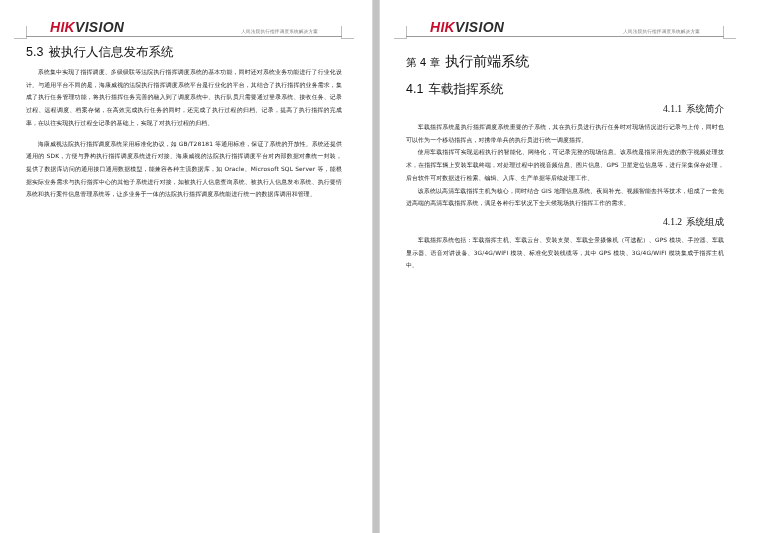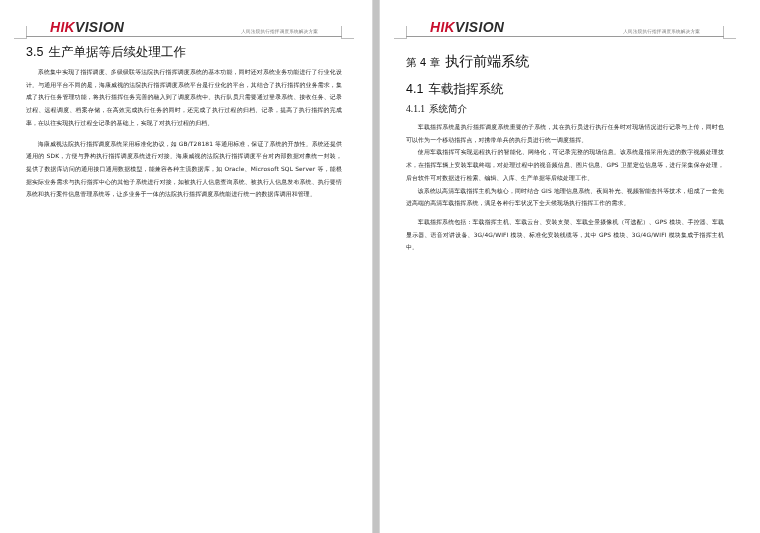--- a/index.html
+++ b/index.html
@@ -50,21 +50,21 @@
     font-size: 12.5px; margin: 0 0 6px 0; color: #111; line-height: 16px;
   }
   h2 .num { margin-right: 5px; }
   h1 {
     font-weight: normal; font-size: 14px; text-align: left;
     margin: 0 0 10px 0; line-height: 18px; color: #111;
   }
   h1 .chap { font-size: 10.5px; margin-right: 5px; }
   h3 {
     font-family: "Liberation Serif", serif; font-weight: normal;
-    font-size: 9.5px; margin: 0 0 5px 0; line-height: 13px; color: #111;
+    font-size: 9.5px; margin: 0 0 5px 0; line-height: 13px; color: #111; text-align: right;
   }
   h3 .num { margin-right: 4px; }
   p {
     font-size: 5.9px; line-height: 12.7px; margin: 0 0 0 0;
     text-indent: 2em; text-align: justify; color: #222;
     letter-spacing: 0.15px;
   }
   .gap { height: 8px; }
 
   .footer {
@@ -85,21 +85,21 @@
 
   <div class="header">
     <div class="logo">
       <span class="hik">HIK</span><span class="vis">VISION</span>
     </div>
     <div class="header-title">人民法院执行指挥调度系统解决方案</div>
   </div>
 
   <div class="content">
     <h2>
-      <span class="num">3.5</span><span>生产单据等后续处理工作</span>
+      <span class="num">5.3</span><span>被执行人信息发布系统</span>
     </h2>
     <p>系统集中实现了指挥调度、多级级联等法院执行指挥调度系统的基本功能，同时还对系统业务功能进行了行业化设计。与通用平台不同的是，海康威视的法院执行指挥调度系统平台是行业化的平台，其结合了执行指挥的业务需求，集成了执行任务管理功能，将执行指挥任务完善的融入到了调度系统中。执行队员只需要通过登录系统、接收任务、记录过程、远程调度、档案存储，在高效完成执行任务的同时，还完成了执行过程的归档、记录，提高了执行指挥的完成率，在以往实现执行过程全记录的基础上，实现了对执行过程的归档。</p>
     <div class="gap"></div>
     <p>海康威视法院执行指挥调度系统采用标准化协议，如 GB/T28181 等通用标准，保证了系统的开放性。系统还提供通用的 SDK，方便与异构执行指挥调度系统进行对接。海康威视的法院执行指挥调度平台对内部数据对象统一封装，提供了数据库访问的通用接口通用数据模型，能兼容各种主流数据库，如 Oracle、Microsoft SQL Server 等，能根据实际业务需求与执行指挥中心的其他子系统进行对接，如被执行人信息查询系统、被执行人信息发布系统、执行要情系统和执行案件信息管理系统等，让多业务于一体的法院执行指挥调度系统能进行统一的数据库调用和管理。</p>
   </div>
 
   <div class="footer">
     <span class="pg">第 11页</span>
     <span class="co">杭州海康威视系统技术有限公司</span>
   </div>
@@ -127,20 +127,23 @@
     <h2>
       <span class="num">4.1</span><span>车载指挥系统</span>
     </h2>
     <h3>
       <span class="num">4.1.1</span><span>系统简介</span>
     </h3>
     <p>车载指挥系统是执行指挥调度系统重要的子系统，其在执行员进行执行任务时对现场情况进行记录与上传，同时也可以作为一个移动指挥点，对携带单兵的执行员进行统一调度指挥。</p>
     <p>使用车载指挥可实现远程执行的智能化、网络化，可记录完整的现场信息。该系统是指采用先进的数字视频处理技术，在指挥车辆上安装车载终端，对处理过程中的视音频信息、图片信息、GPS 卫星定位信息等，进行采集保存处理，后台软件可对数据进行检索、编辑、入库、生产单据等后续处理工作。</p>
     <p>该系统以高清车载指挥主机为核心，同时结合 GIS 地理信息系统、夜间补光、视频智能去抖等技术，组成了一套先进高端的高清车载指挥系统，满足各种行车状况下全天候现场执行指挥工作的需求。</p>
     <div class="gap" style="height:6px;"></div>
+    <h3>
+      <span class="num">4.1.2</span><span>系统组成</span>
+    </h3>
     <p>车载指挥系统包括：车载指挥主机、车载云台、安装支架、车载全景摄像机（可选配）、GPS 模块、手控器、车载显示器、语音对讲设备、3G/4G/WIFI 模块、标准化安装线缆等，其中 GPS 模块、3G/4G/WIFI 模块集成于指挥主机中。</p>
   </div>
 
   <div class="footer" style="right:36px;">
     <span class="pg">第 12页</span>
     <span class="co">杭州海康威视系统技术有限公司</span>
   </div>
 </div>
 
 </body></html>

